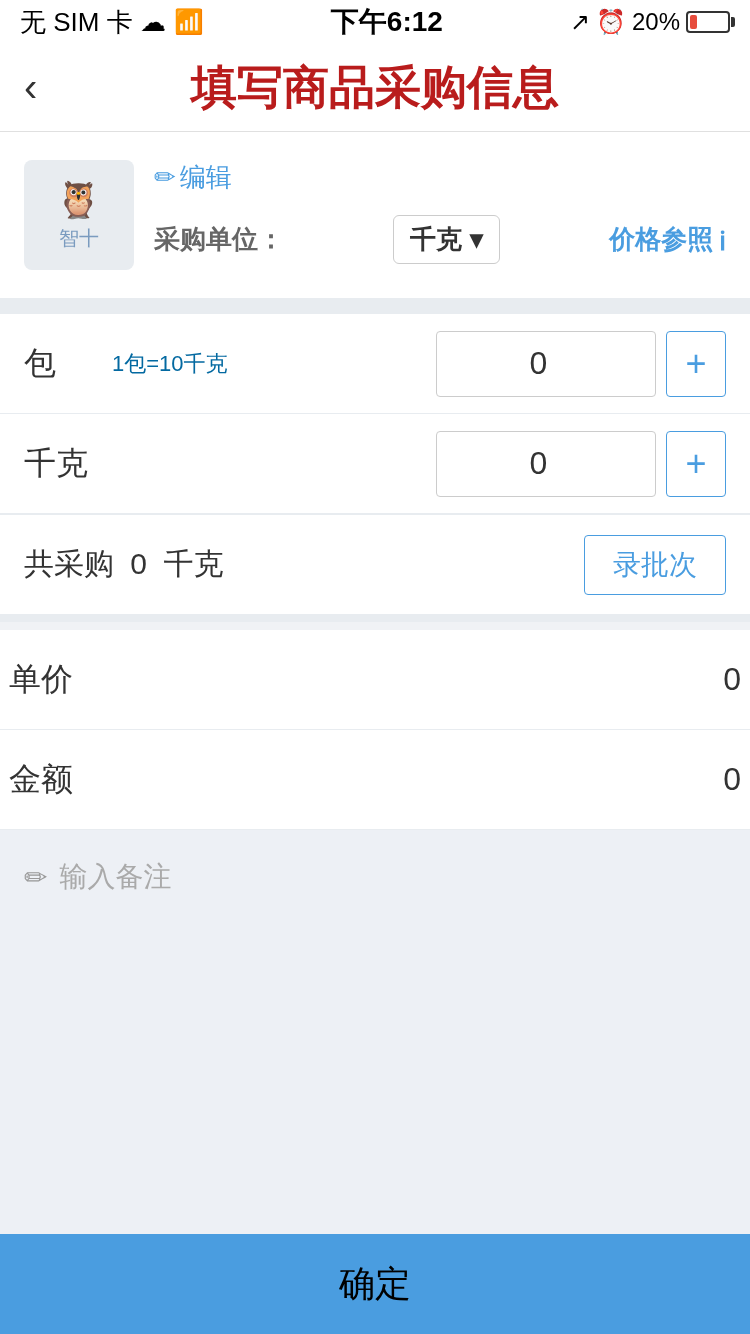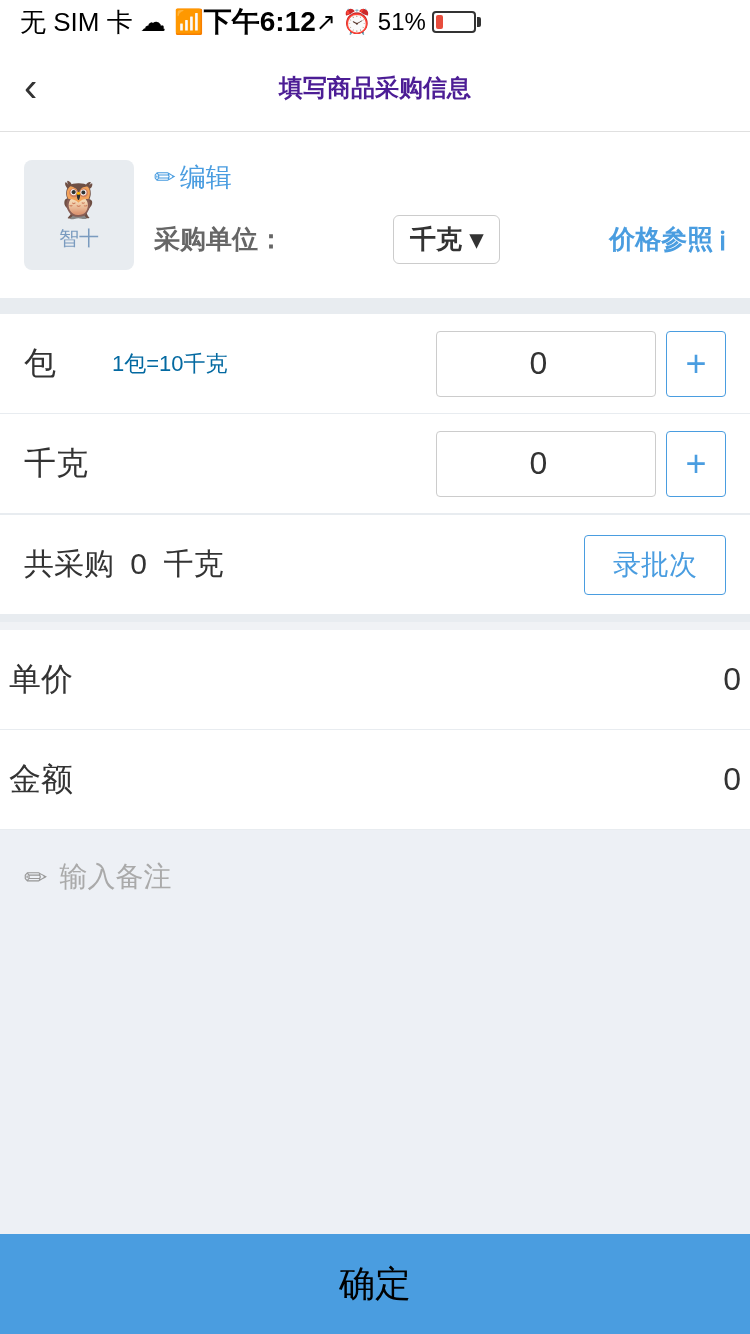--- a/index.html
+++ b/index.html
@@ -13,21 +13,21 @@
       color: #333;
     }
 
     
     .status-bar {
       width: 750px;
       height: 44px;
       background: #fff;
       display: flex;
       align-items: center;
-      justify-content: flex-start;
+      justify-content: space-between;
       padding: 0 20px;
       font-size: 26px;
       color: #000;
     }
     .status-left { display: flex; align-items: center; gap: 8px; }
     .status-center { font-weight: 600; font-size: 28px; }
     .status-right { display: flex; align-items: center; gap: 6px; font-size: 24px; }
     .battery-icon {
       width: 44px; height: 22px; border: 2px solid #333; border-radius: 4px; position: relative; display: inline-flex; align-items: center; padding: 2px;
     }
@@ -50,23 +50,23 @@
       border-bottom: 1px solid #e0e0e0;
     }
     .nav-back {
       position: absolute;
       left: 24px;
       font-size: 40px;
       color: #333;
       cursor: pointer;
     }
     .nav-title {
-      font-size: 24px;
+      font-size: 46px;
       font-weight: 600;
-      color: #4c1d95;
+      color: #b91c1c;
     }
 
     
     .product-card {
       background: #fff;
       margin-top: 0;
       padding: 28px 24px;
       display: flex;
       align-items: flex-start;
       gap: 20px;
@@ -299,21 +299,21 @@
 
 <div class="status-bar">
   <div class="status-left">
     <span>无 SIM 卡 ☁</span>
     <span class="wifi-icon">📶</span>
   </div>
   <div class="status-center">下午6:12</div>
   <div class="status-right">
     <span>↗</span>
     <span>⏰</span>
-    <span>51%</span>
+    <span>20%</span>
     <div class="battery-icon">
       <div class="battery-fill"></div>
     </div>
   </div>
 </div>
 
 <div class="nav-bar">
   <span class="nav-back">‹</span>
   <span class="nav-title">填写商品采购信息</span>
 </div>

